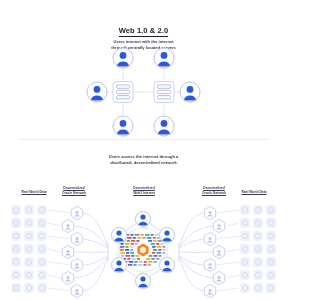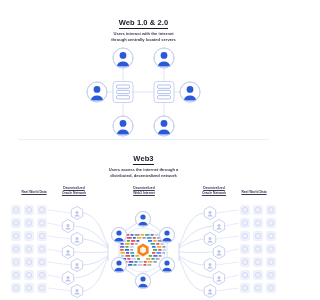--- a/index.html
+++ b/index.html
@@ -55,21 +55,21 @@
     line-height:1.45;
     position:absolute;
   }
   .col-label u{text-decoration:underline;text-underline-offset:.5px;}
 </style>
 </head>
 <body>
 
 <div class="panel" id="panel-web12">
 
-  <div class="title" style="padding-top:18px;">
+  <div class="title" style="padding-top:26px;">
     <span>Web 1.0 &amp; 2.0</span>
   </div>
   <div class="subtitle">
     <div>Users interact with the internet</div>
     <div>through centrally located servers</div>
   </div>
 
   <svg width="287" height="95" viewBox="0 0 287 95" style="position:absolute;left:0;top:45px;">
     <defs>
       <g id="userAvatar">
@@ -121,23 +121,20 @@
     <g>
         <use href="#userAvatar" x="164" y="81"></use>
       </g>
   </svg>
 </div>
 
 <div class="divider"></div>
 
 <div class="panel" id="panel-web3">
 
-  <div class="title" style="padding-top:4px;">
-    <span>Web3</span>
-  </div>
   <div class="subtitle">
     <div>Users access the internet through a</div>
     <div>distributed, decentralized network</div>
   </div>
 
   <div class="col-label" style="left:6px;top:40px;width:56px;">
     <u>Real World Data</u>
   </div>
   <div class="col-label" style="left:44px;top:36px;width:60px;">
     <u>Decentralized</u><br>

